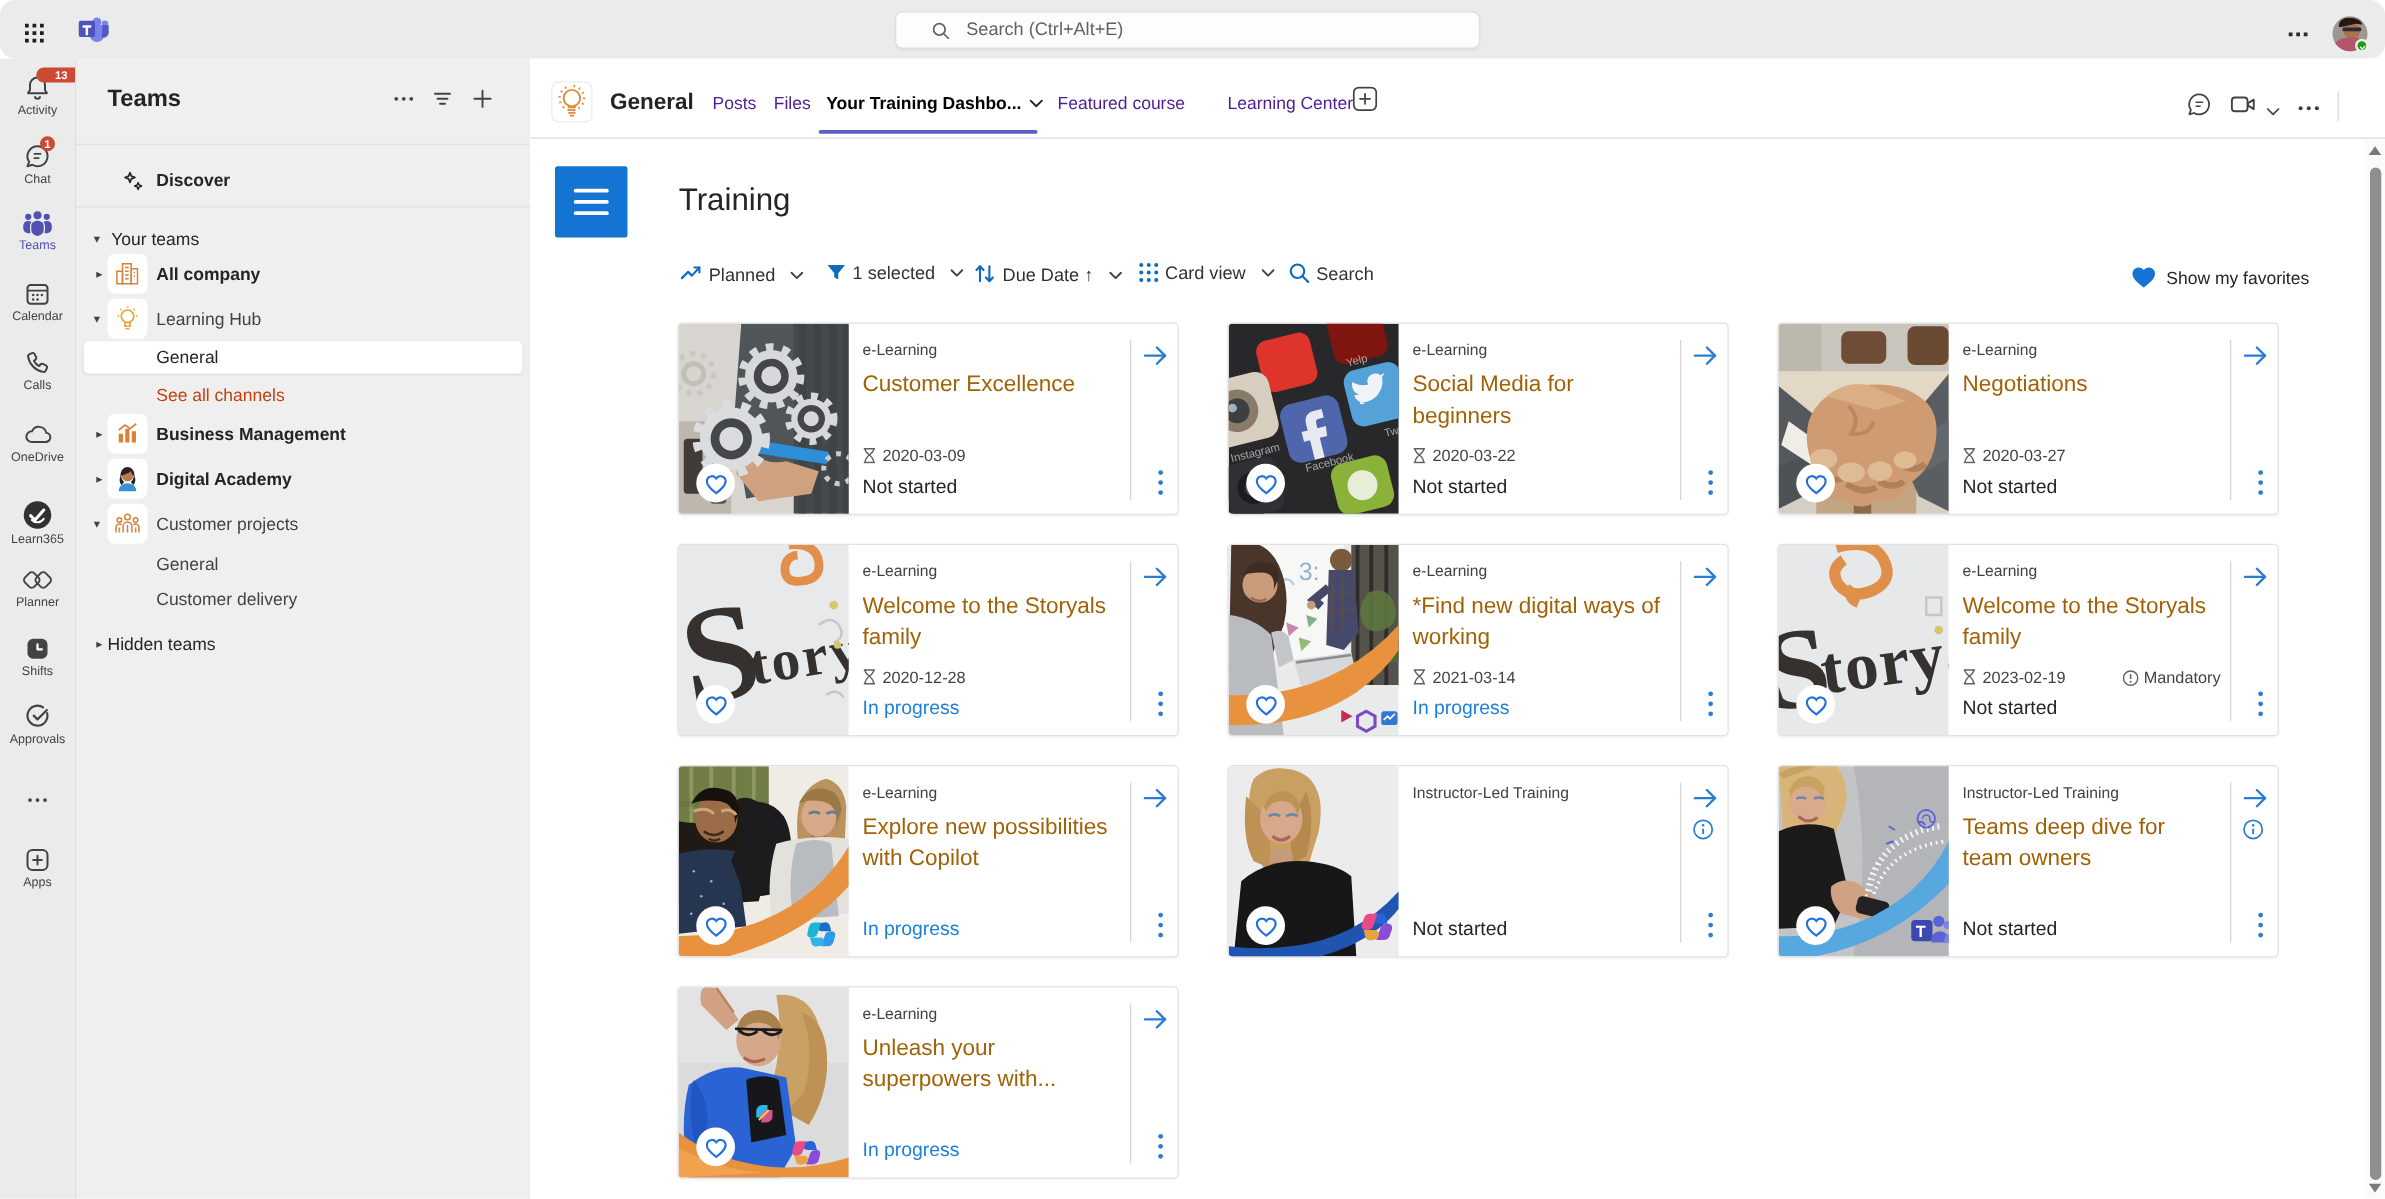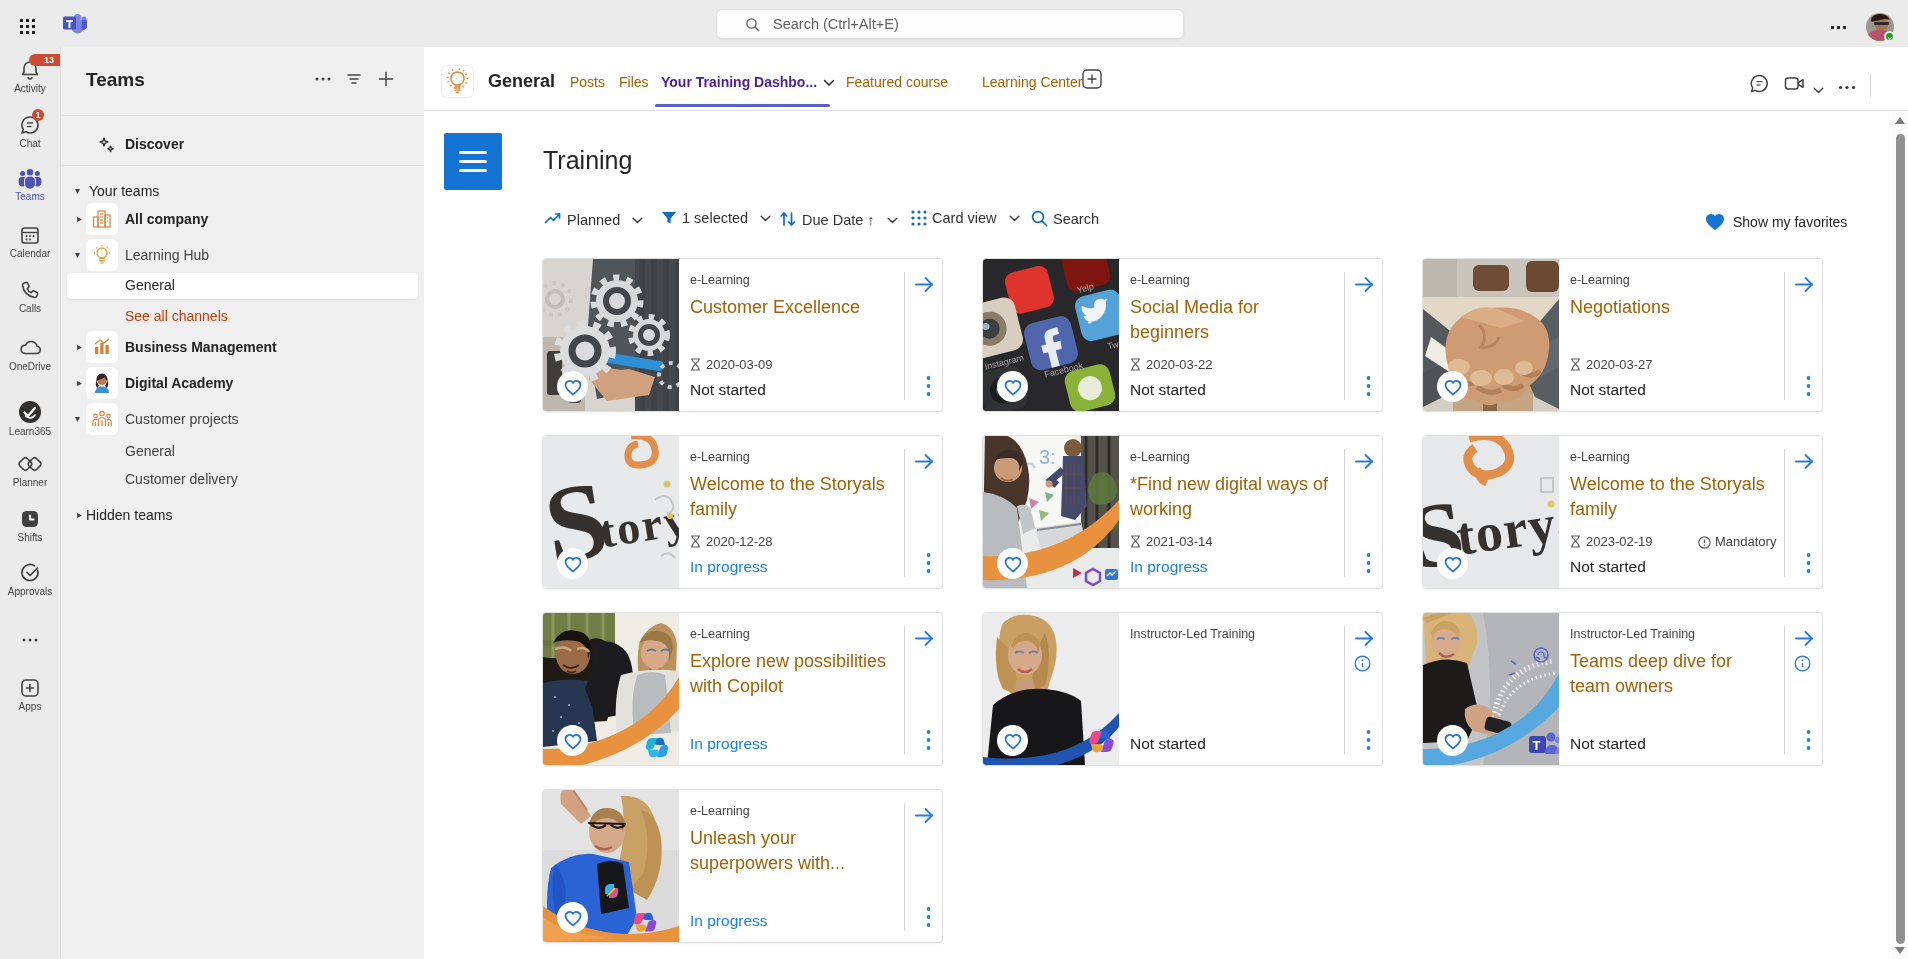--- a/index.html
+++ b/index.html
@@ -1,19 +1,19 @@
 <!DOCTYPE html>
 <html><head>
 <meta charset="utf-8">
 <style>
 * { margin:0; padding:0; box-sizing:border-box; }
 html,body { width:1908px; height:959px; overflow:hidden; font-family:"Liberation Sans", sans-serif; background:#fff; color:#242424; }
 
 
-#topbar { position:absolute; left:0; top:0; width:1908px; height:47px; background:#ebebeb; }
+#topbar { position:absolute; left:0; top:0; width:1908px; height:47px; background:#ebebeb;border-radius:12px; }
 #waffle { position:absolute; left:20px; top:19px; width:16px; height:16px; }
 #waffle div { position:absolute; width:3px; height:3px; background:#1f1f1f; }
 #searchbox { position:absolute; left:716px; top:9px; width:468px; height:30px; background:#fdfdfd; border:1px solid #e0e0e0; border-radius:6px; box-shadow:0 1px 2px rgba(0,0,0,0.07); }
 #searchbox .mag { position:absolute; left:28px; top:7px; }
 #searchbox .txt { position:absolute; left:56px; top:6px; font-size:14.5px; color:#616161; }
 #topdots { position:absolute; left:1831px; top:26px; width:16px; height:3px; }
 #avatar { position:absolute; left:1866px; top:13px; width:28px; height:28px; border-radius:50%; background:#9e9791; overflow:hidden; }
 #avatar .hair { position:absolute; left:5px; top:1px; width:19px; height:13px; border-radius:50% 60% 45% 40%; background:#231812; }
 #avatar .face { position:absolute; left:9px; top:5px; width:13px; height:13px; border-radius:45%; background:#a8734e; }
 #avatar .glasses { position:absolute; left:8px; top:9px; width:15px; height:2.5px; background:#2d2a33; border-radius:1px; }
@@ -40,22 +40,22 @@
 .tree-lbl { position:absolute; left:64px; font-size:14px; color:#242424; }
 .team-ic { position:absolute; width:32px; height:32px; background:#fff; border-radius:6px; }
 .team-ic svg { position:absolute; left:4px; top:4px; }
 .chan { position:absolute; left:64px; font-size:14px; color:#424242; }
 
 
 #main { position:absolute; left:424px; top:47px; width:1484px; height:912px; background:#fff; }
 #chead { position:absolute; left:0; top:0; width:1484px; height:64px; border-bottom:1px solid #dcdcdc; background:#fff; }
 #bulb { position:absolute; left:18px; top:19px; width:31px; height:31px; border-radius:5px; background:#fff; box-shadow:0 0 0 1px #ededed; }
 #chead .gname { position:absolute; left:64px; top:24px; font-size:18px; font-weight:bold; }
-.tab { position:absolute; top:27px; font-size:14px; color:#a16207; }
-.tab.active { font-weight:bold; color:#4c1d95; }
+.tab { position:absolute; top:27px; font-size:14px; color:#4c1d95; }
+.tab.active { font-weight:bold; color:#000000; }
 #tab-underline { position:absolute; left:231px; top:57px; width:175px; height:3px; background:#5b5fc7; border-radius:2px; }
 .hicon { position:absolute; top:26px; color:#424242; }
 #content { position:absolute; left:0; top:65px; width:1484px; height:847px; background:#fff; }
 #burger { position:absolute; left:20px; top:21px; width:58px; height:57px; background:#1374d4; border-radius:2px; }
 #burger div { position:absolute; left:15px; width:28px; height:3px; background:#fff; border-radius:2px; }
 #title { position:absolute; left:119px; top:34px; font-size:25px; color:#242424; }
 .fitem { position:absolute; top:97px; height:24px; font-size:14.5px; color:#323130; white-space:nowrap; }
 .fitem svg { vertical-align:-4px; }
 #showfav { position:absolute; left:1281px; top:101px; font-size:14px; color:#242424; }
 #showfav svg { vertical-align:-4px; margin-right:8px; }

